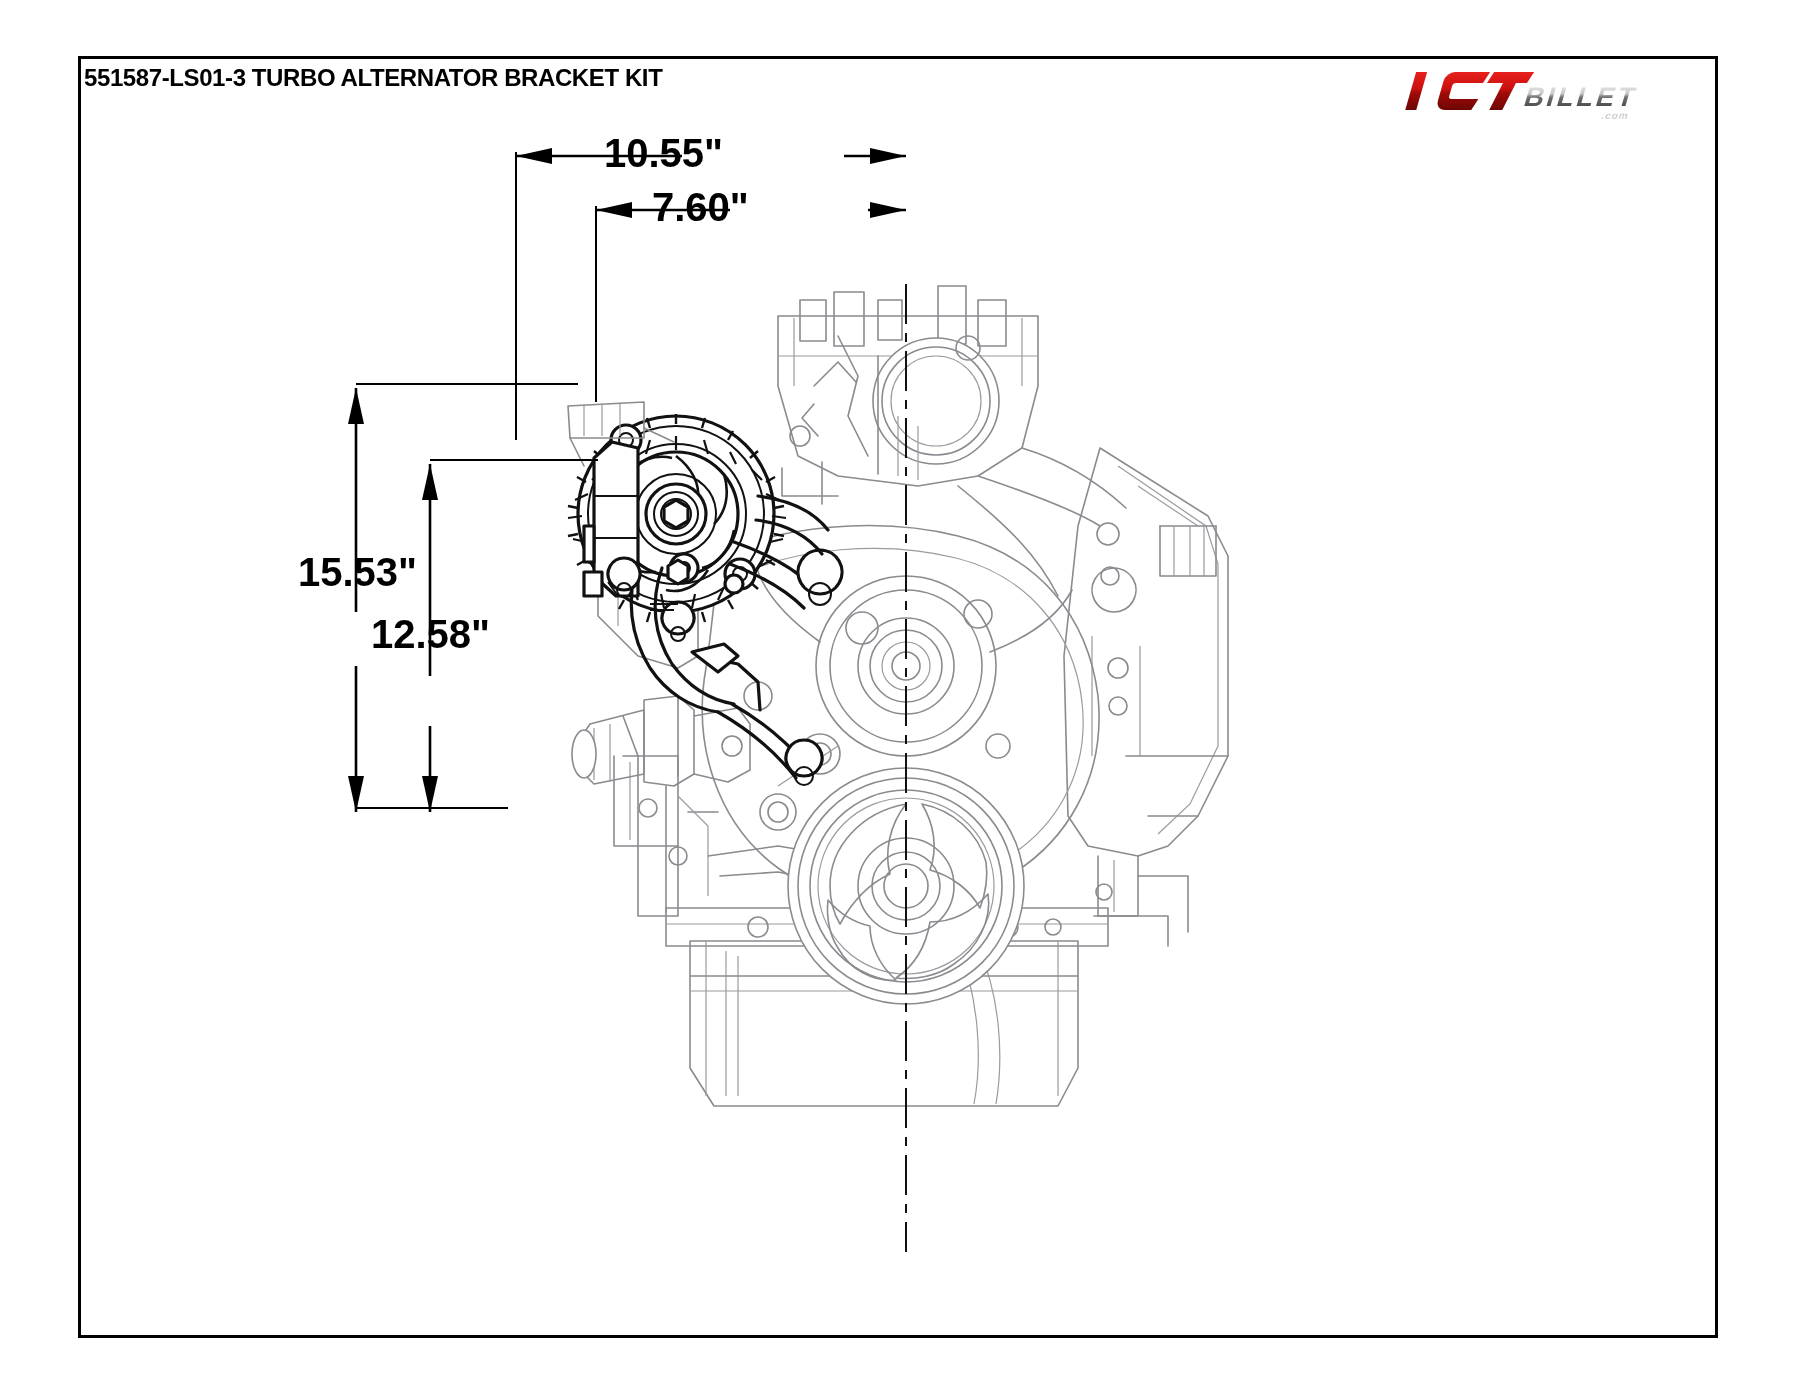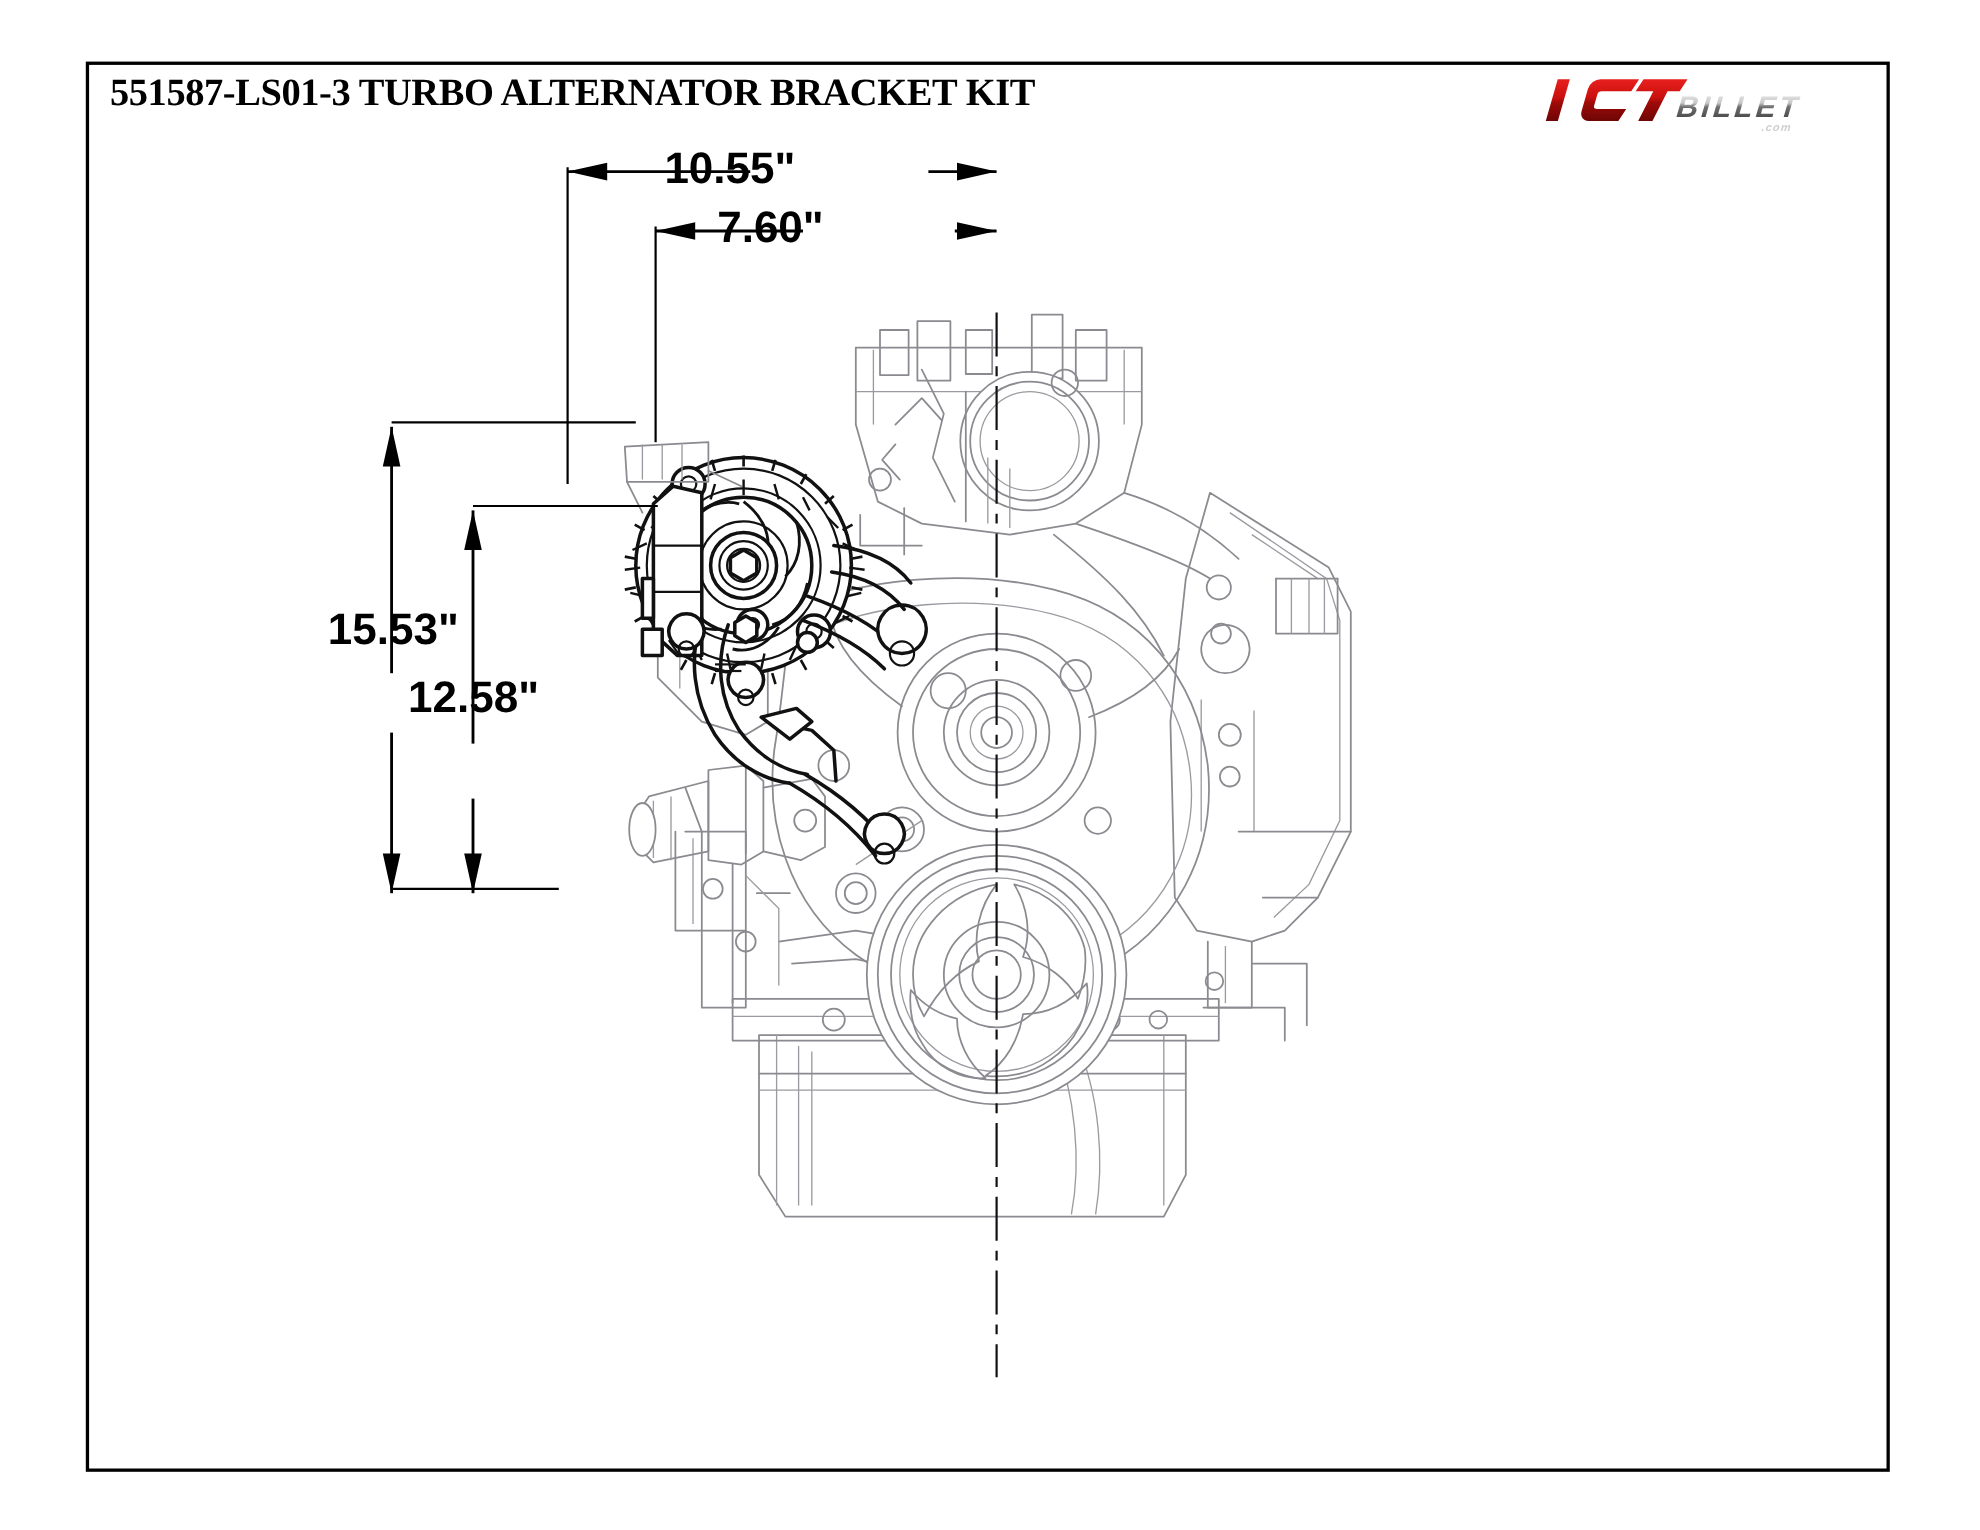--- a/index.html
+++ b/index.html
@@ -21,28 +21,28 @@
     left: 78px;
     top: 56px;
     width: 1640px;
     height: 1282px;
     border: 3px solid #000000;
     box-sizing: border-box;
   }
   
   #title {
     position: absolute;
-    left: 100px;
+    left: 84px;
     top: 64px;
-    font-size: 35px;
+    font-size: 24px;
     font-weight: bold;
     letter-spacing: -0.4px;
     color: #000000;
     white-space: nowrap;
-    font-family: Liberation Serif, serif;
+    font-family: Liberation Sans, sans-serif;
   }
   
   #logo {
     position: absolute;
     left: 1385px;
     top: 62px;
     width: 300px;
     height: 62px;
   }
   

